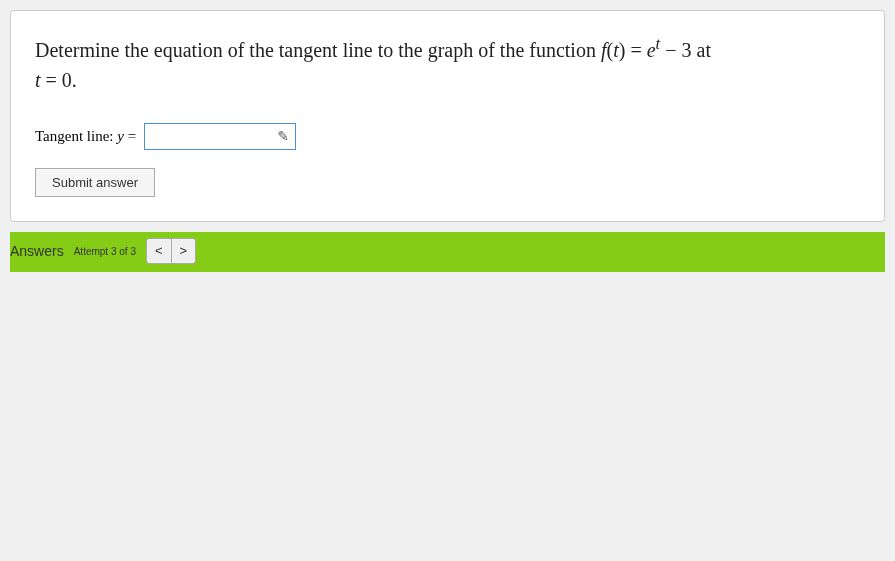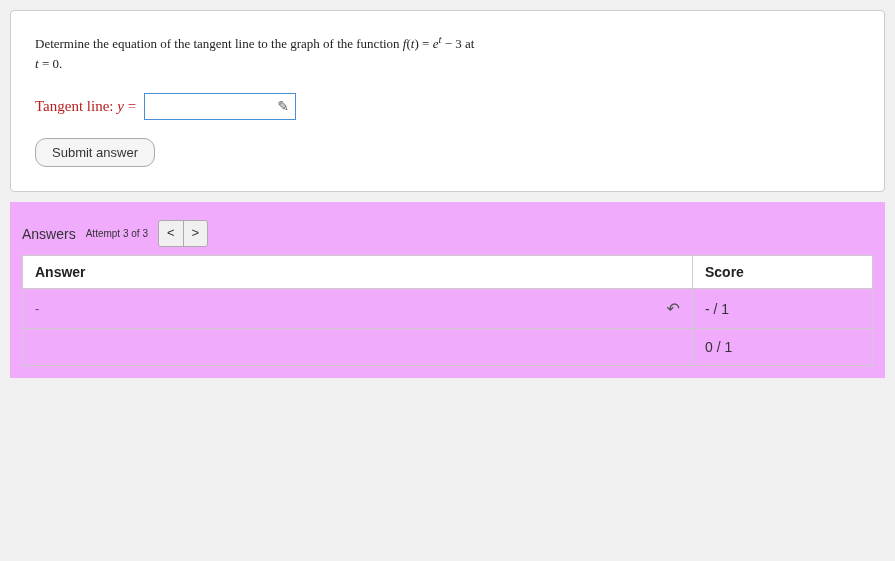--- a/index.html
+++ b/index.html
@@ -20,37 +20,37 @@
     }
 
     .question-card {
       background: #ffffff;
       border: 1px solid #cccccc;
       border-radius: 4px;
       padding: 20px 24px 24px 24px;
     }
 
     .question-text {
-      font-size: 13px;
+      font-size: 20px;
       color: #222;
       line-height: 1.5;
-      margin-bottom: 20px;
+      margin-bottom: 28px;
       font-family: Georgia, serif;
     }
 
     .tangent-row {
       display: flex;
       align-items: center;
       gap: 8px;
       margin-bottom: 18px;
     }
 
     .tangent-label {
       font-size: 15px;
-      color: #b91c1c;
+      color: #000000;
       font-family: Georgia, serif;
     }
 
     .tangent-input-wrapper {
       display: flex;
       align-items: center;
       border: 1.5px solid #4a90d9;
       background: #fff;
       padding: 4px 6px;
       min-width: 150px;
@@ -76,30 +76,30 @@
     .button-row {
       display: flex;
       gap: 8px;
       align-items: center;
     }
 
     .btn {
       padding: 6px 16px;
       border: 1px solid #aaa;
       background: #f5f5f5;
-      border-radius: 11px;
+      border-radius: 0;
       font-size: 13px;
       font-family: Arial, sans-serif;
       cursor: pointer;
       color: #333;
     }
 
     .answers-section {
-      background: #f0abfc;
-      padding: 12px;
+      background: #84cc16;
+      padding: 0;
     }
 
     .answers-header-row {
       display: flex;
       align-items: center;
       gap: 10px;
       padding: 6px 0 8px 0;
       font-family: Arial, sans-serif;
       font-size: 14px;
       color: #333;
@@ -219,40 +219,13 @@
 <div class="answers-section">
   <div class="answers-header-row">
     <span class="answers-label">Answers</span>
     <span class="attempt-label">Attempt 3 of 3</span>
     <div class="nav-buttons">
       <button class="nav-btn">&lt;</button>
       <button class="nav-btn">&gt;</button>
     </div>
   </div>
 
-  <table class="answers-table">
-    <thead>
-      <tr>
-        <th>Answer</th>
-        <th class="score-col">Score</th>
-      </tr>
-    </thead>
-    <tbody id="answers-tbody">
-    <tr>
-          <td class="answer-col">
-            <div class="answer-cell-inner">
-              <span class="row-num">-</span>
-              <span class="undo-icon">↶</span>
-            </div>
-          </td>
-          <td class="score-col">- / 1</td>
-        </tr>
-        <tr>
-          <td class="answer-col">
-            <div class="answer-cell-inner">
-              <span class="row-num"></span>
-            </div>
-          </td>
-          <td class="score-col">0 / 1</td>
-        </tr>
-      </tbody>
-  </table>
 </div>
 
 </body></html>

